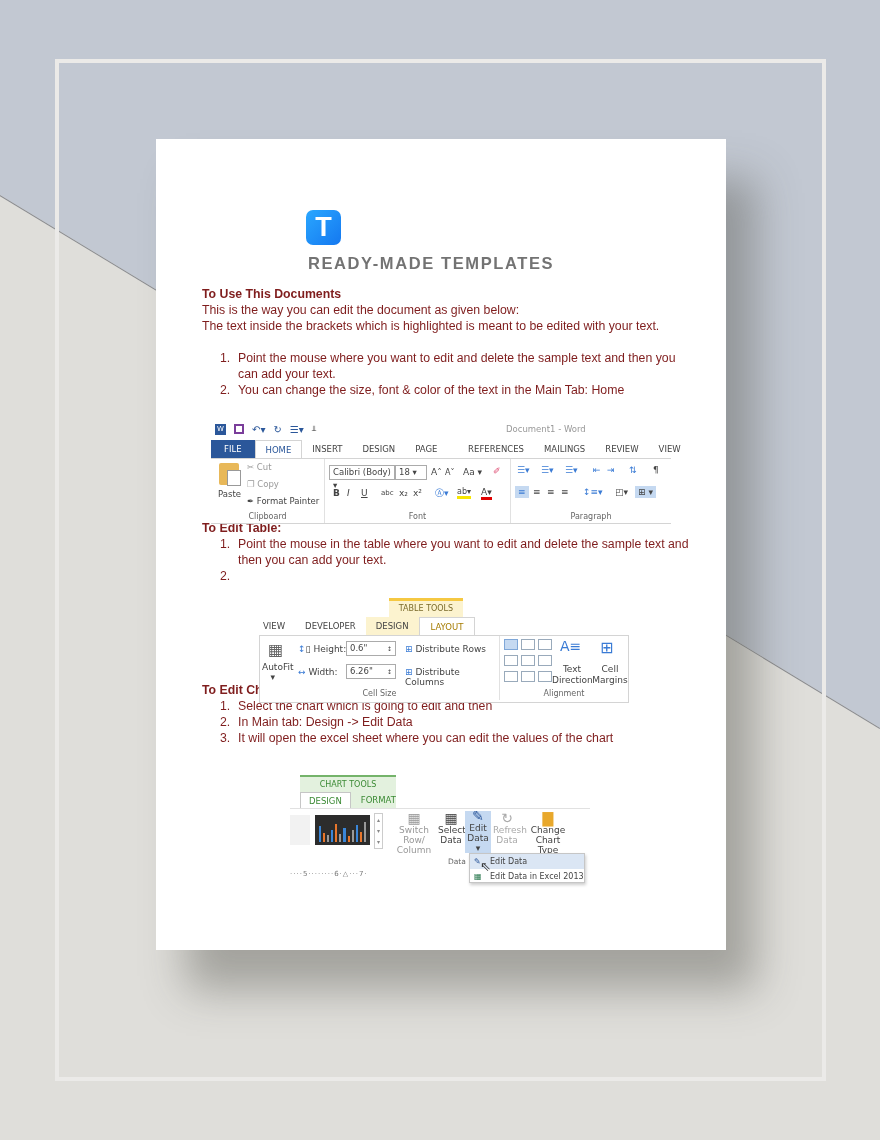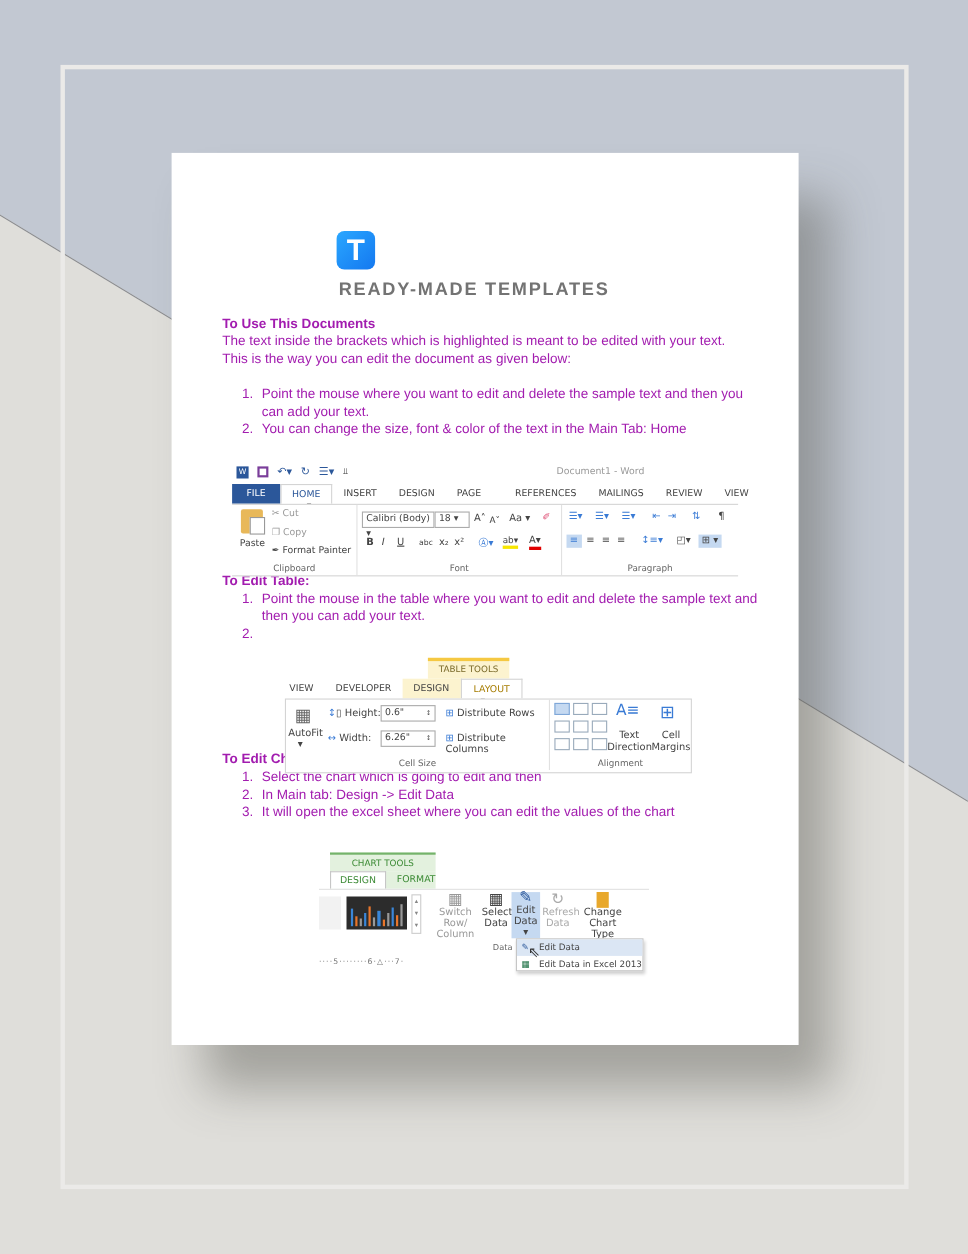--- a/index.html
+++ b/index.html
@@ -41,21 +41,21 @@
     margin-left: 7px; font-size: 29px; color: #111; letter-spacing: -0.5px;
   }
   .logo-text b { font-weight: bold; }
   .logo-text span { font-weight: normal; }
   .tagline {
     position: absolute; left: 0; width: 550px; top: 115px;
     text-align: center; font-weight: bold; font-size: 16.5px; letter-spacing: 1.6px; color: #737373;
   }
   .content {
     position: absolute; left: 46px; top: 147px; width: 490px;
-    font-size: 12.3px; line-height: 16px; color: #a21caf;
+    font-size: 12.3px; line-height: 16px; color: #7f1d1d;
   }
   .h { font-weight: bold; }
   .gap { height: 16px; }
   ol { margin-left: 18px; list-style: none; }
   ol li { position: relative; padding-left: 18px; }
   ol li .num { position: absolute; left: 0; top: 0; }
 
   
   .shot { position: absolute; font-family: "DejaVu Sans", sans-serif; color: #444; }
   .small { font-size: 8.5px; }
@@ -107,22 +107,22 @@
 
 <div class="page">
 
   <div class="logo">
     <div class="logo-mark">T</div>
   </div>
   <div class="tagline">READY-MADE TEMPLATES</div>
 
   <div class="content">
     <div class="h">To Use This Documents</div>
+    <div>This is the way you can edit the document as given below:</div>
     <div>The text inside the brackets which is highlighted is meant to be edited with your text.</div>
-    <div>This is the way you can edit the document as given below:</div>
     <div class="gap"></div>
     <ol>
       <li><span class="num">1.</span><span>Point the mouse where you want to edit and delete the sample text and then you can add your text.</span></li>
       <li><span class="num">2.</span><span>You can change the size, font &amp; color of the text in the Main Tab: Home</span></li>
     </ol>
     <div style="height:122px"></div>
     <div class="h">To Edit Table:</div>
     <ol>
       <li><span class="num">1.</span><span>Point the mouse in the table where you want to edit and delete the sample text and then you can add your text.</span></li>
       <li><span class="num">2.</span></li>

